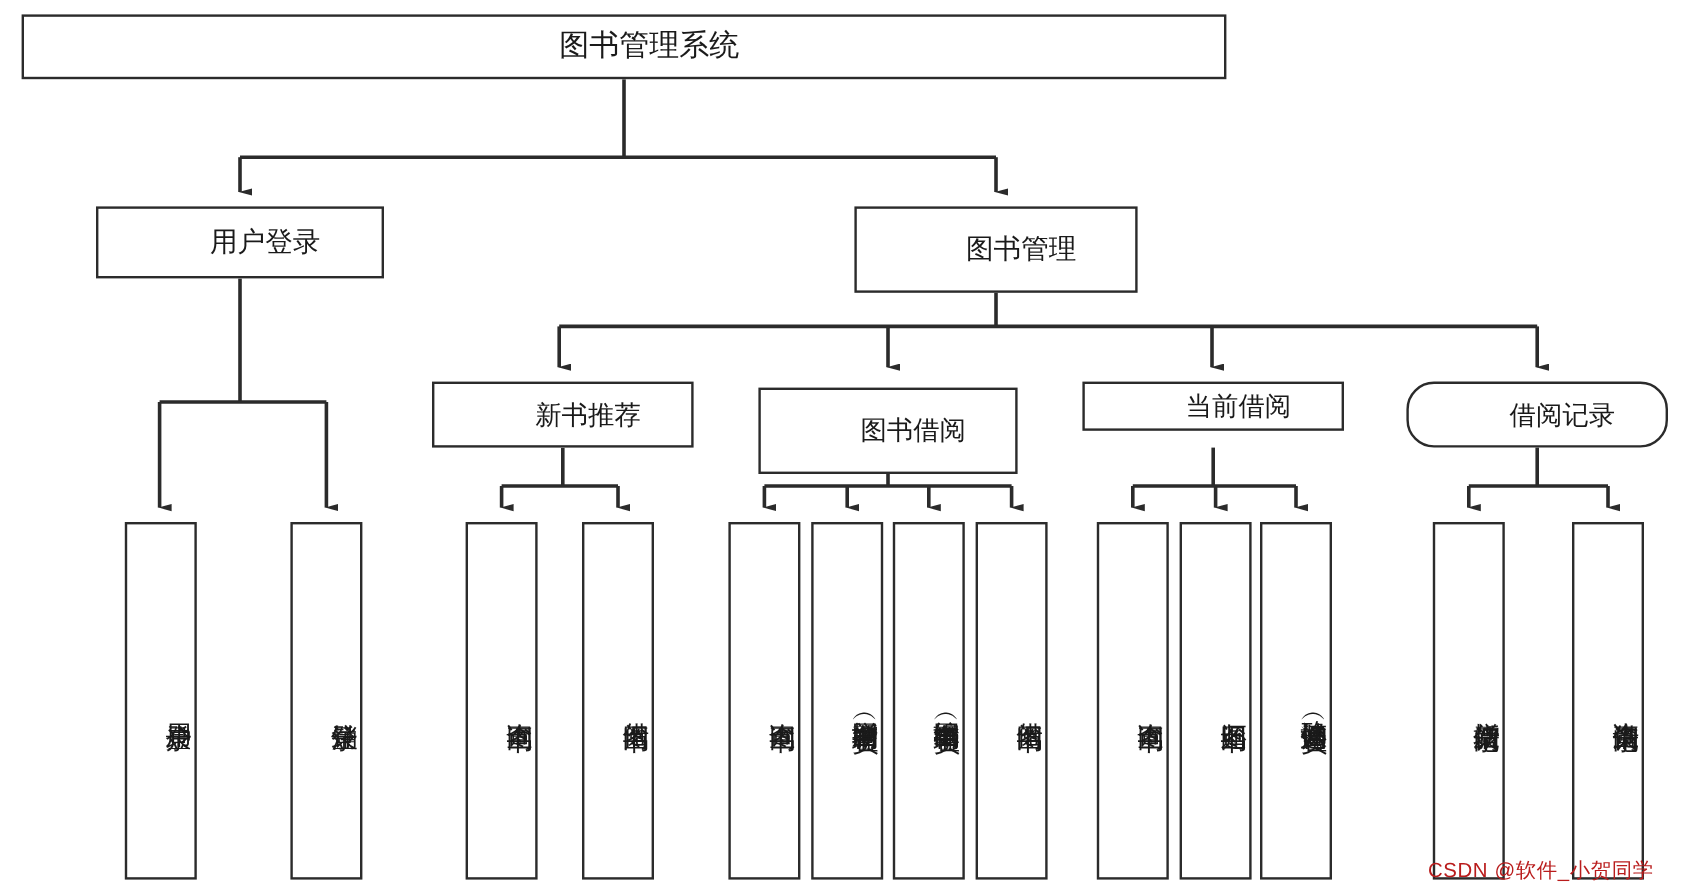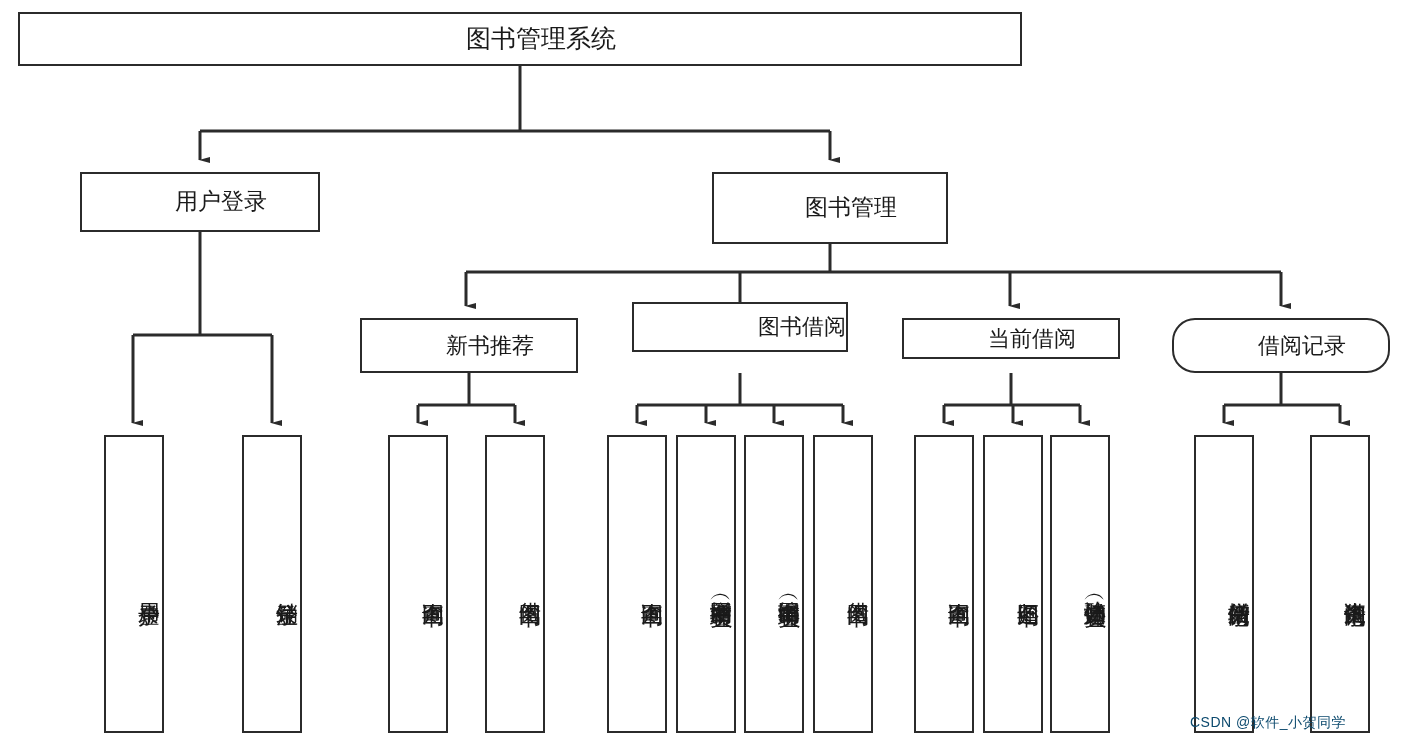--- a/index.html
+++ b/index.html
@@ -58,22 +58,22 @@
   }
   .node.leaf .vtext {
     writing-mode: vertical-rl;
     text-orientation: upright;
     display: block;
   }
   .watermark {
     position: absolute;
     left: 1190px;
     top: 714px;
-    font-size: 14px;
-    color: #0c4a6e;
+    font-size: 17px;
+    color: #b91c1c;
     letter-spacing: 0.5px;
     white-space: nowrap;
   }
 </style>
 </head>
 <body>
 
 <div id="canvas">
 
   <svg class="wires" viewBox="0 0 1405 747" xmlns="http://www.w3.org/2000/svg">
@@ -133,21 +133,21 @@
   <div class="node level2" style="left:80px; top:172px; width:240px; height:60px;">
     <span>用户登录</span>
   </div>
   <div class="node level2" style="left:712px; top:172px; width:236px; height:72px;">
     <span>图书管理</span>
   </div>
 
   <div class="node level3" style="left:360px; top:318px; width:218px; height:55px;">
     <span>新书推荐</span>
   </div>
-  <div class="node level3" style="left:632px; top:302px; width:216px; height:50px;justify-content:flex-end;">
+  <div class="node level3" style="left:632px; top:323px; width:216px; height:72px;">
     <span>图书借阅</span>
   </div>
   <div class="node level3" style="left:902px; top:318px; width:218px; height:41px;">
     <span>当前借阅</span>
   </div>
   <div class="node level3" style="left:1172px; top:318px; width:218px; height:55px;border-radius:23px;">
     <span>借阅记录</span>
   </div>
 
   <div class="node leaf" style="left:104px; top:435px; width:60px; height:298px;">

